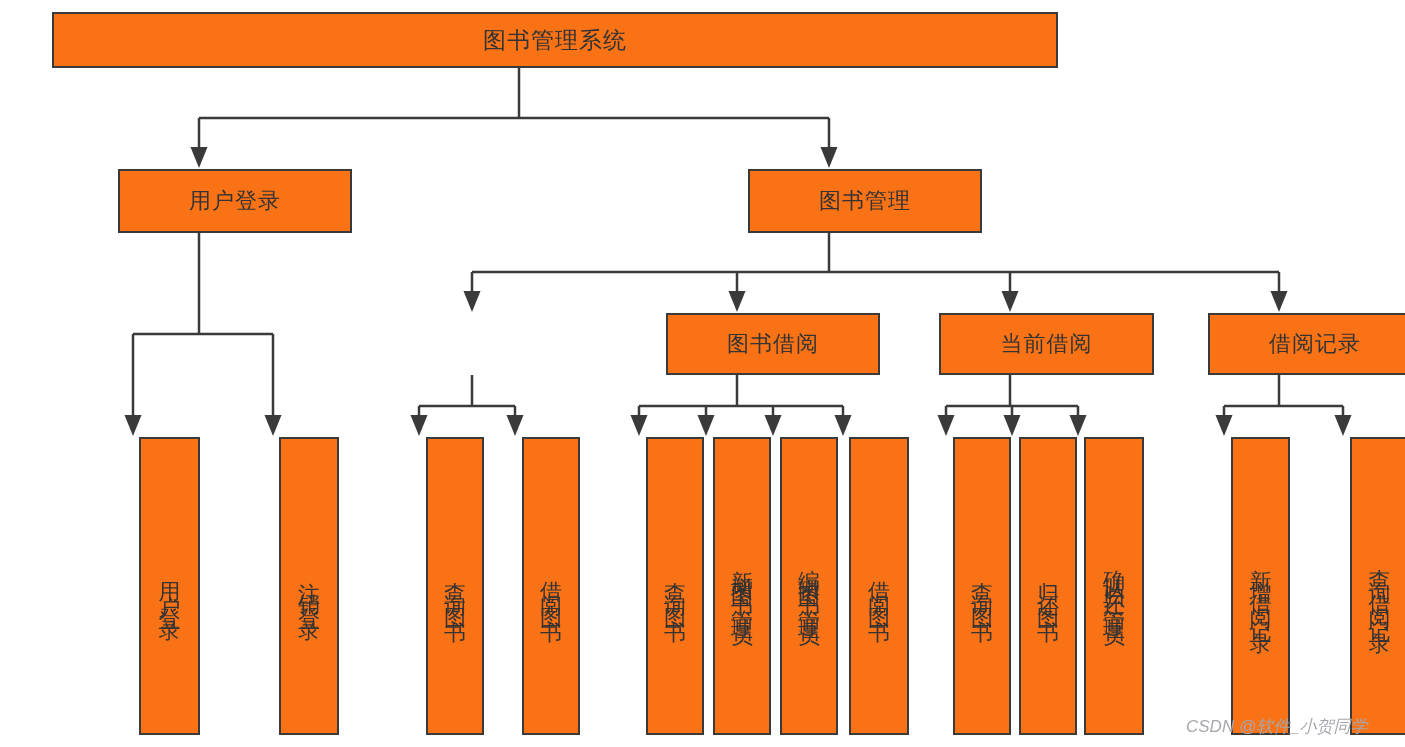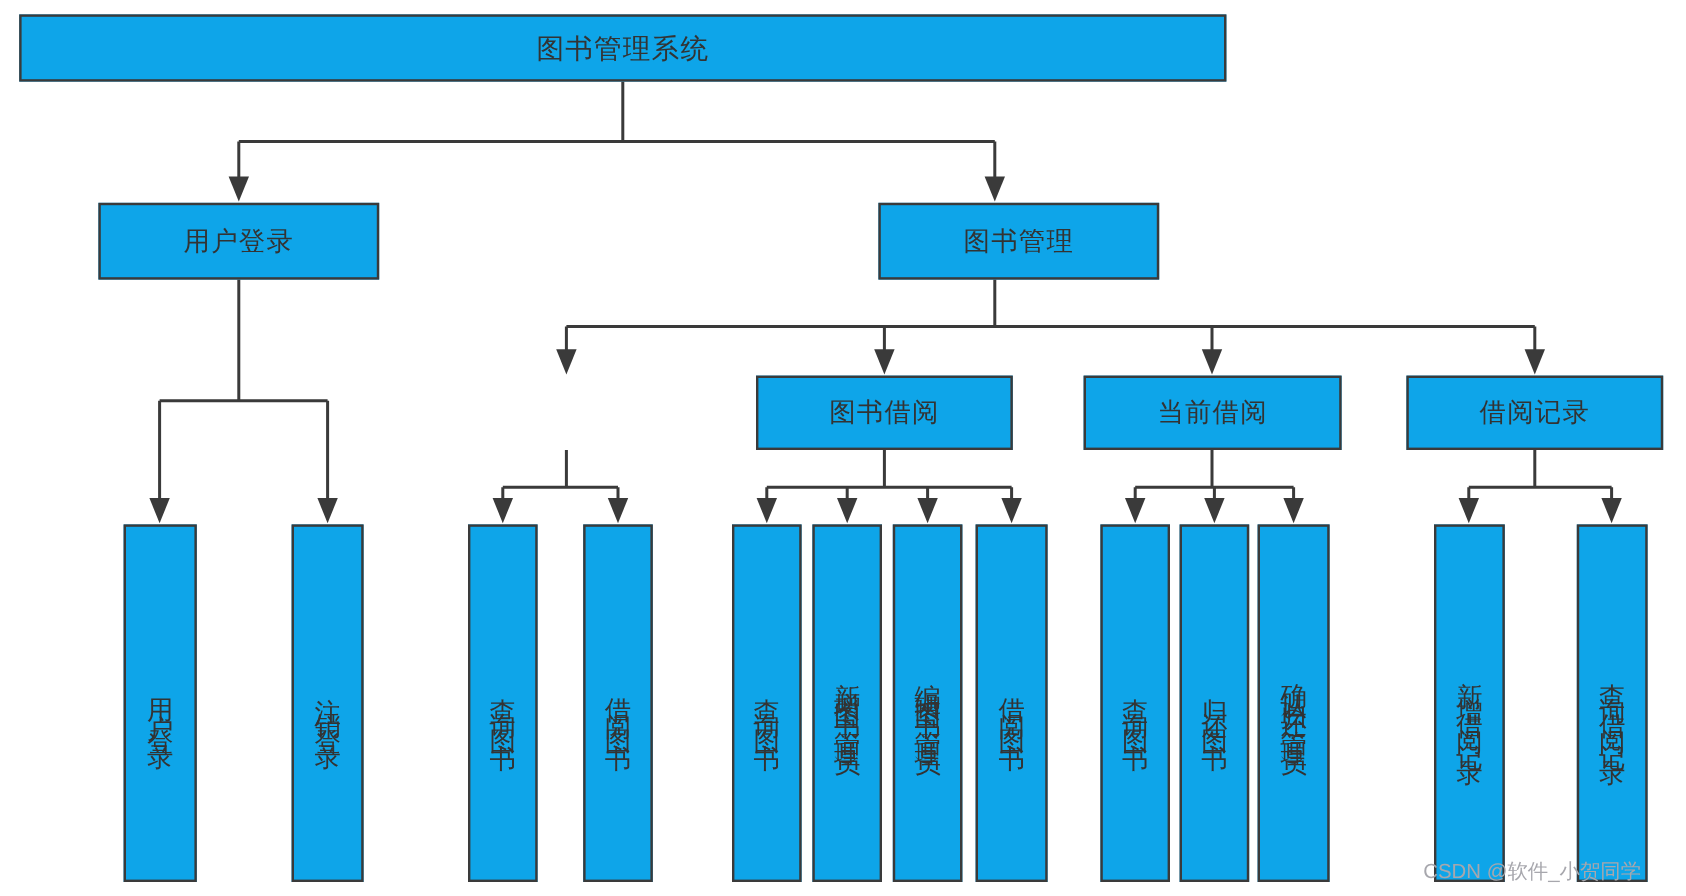--- a/index.html
+++ b/index.html
@@ -3,35 +3,35 @@
 <meta charset="utf-8">
 <style>
   html,body { margin:0; padding:0; background:#ffffff; }
   body {
     width:1405px; height:747px; position:relative; overflow:hidden;
     font-family:"Liberation Sans","DejaVu Sans",sans-serif;
   }
   .stage { position:absolute; left:0; top:0; width:1405px; height:747px; }
   svg.wires { position:absolute; left:0; top:0; }
   .box {
-    position:absolute; background:#0ea5e9; border:2.5px solid #3a3a3a;
+    position:absolute; background:#f97316; border:2.5px solid #3a3a3a;
     color:#333333; display:flex; align-items:center; justify-content:center;
-    box-sizing:border-box; text-align:center;
+    box-sizing:border-box; text-align:center;margin-left:36px;
   }
   .h  { font-size:22px; letter-spacing:1px; }
   .root-box { font-size:23px; }
   .v {
     writing-mode:vertical-rl; text-orientation:mixed;
     font-size:22px; line-height:1;
   }
   .sp13 { letter-spacing:13px; padding-top:7px; }
   .sp8  { letter-spacing:8px;  padding-top:4px; }
   .watermark {
     position:absolute; left:1186px; top:715px; width:210px;
-    color:#a7a7ad; font-size:17px; white-space:nowrap;
+    color:#a7a7ad; font-size:17px; white-space:nowrap;font-style:italic;
   }
 </style>
 </head>
 <body>
 
 <div class="stage">
 
   <svg class="wires" width="1405" height="747" viewBox="0 0 1405 747">
     <g stroke="#3a3a3a" stroke-width="2.5" fill="none">
 
@@ -69,21 +69,21 @@
       <polygon points="1003.5,415 1020.5,415 1012,436"></polygon>
       <polygon points="1069.5,415 1086.5,415 1078,436"></polygon>
       <polygon points="1215.5,415 1232.5,415 1224,436"></polygon>
       <polygon points="1334.5,415 1351.5,415 1343,436"></polygon>
     </g>
   </svg>
 
   <div class="box h root-box" style="left:16px; top:12px; width:1006px; height:56px;">图书管理系统</div>
 
   <div class="box h" style="left:82px; top:169px; width:234px; height:64px;">用户登录</div>
-  <div class="box h" style="left:732px; top:169px; width:234px; height:64px;">图书管理</div>
+  <div class="box h" style="left:712px; top:169px; width:234px; height:64px;">图书管理</div>
 
   <div class="box h" style="left:903px; top:313px; width:215px; height:62px;">当前借阅</div>
   <div class="box h" style="left:630px; top:313px; width:214px; height:62px;">图书借阅</div>
   <div class="box h" style="left:1172px; top:313px; width:214px; height:62px;">借阅记录</div>
 
   <div class="box v sp13" style="left:103px; top:437px; width:61px; height:298px;">用户登录</div>
   <div class="box v sp13" style="left:243px; top:437px; width:60px; height:298px;">注销登录</div>
 
   <div class="box v sp13" style="left:390px; top:437px; width:58px; height:298px;">查询图书</div>
   <div class="box v sp13" style="left:486px; top:437px; width:58px; height:298px;">借阅图书</div>

